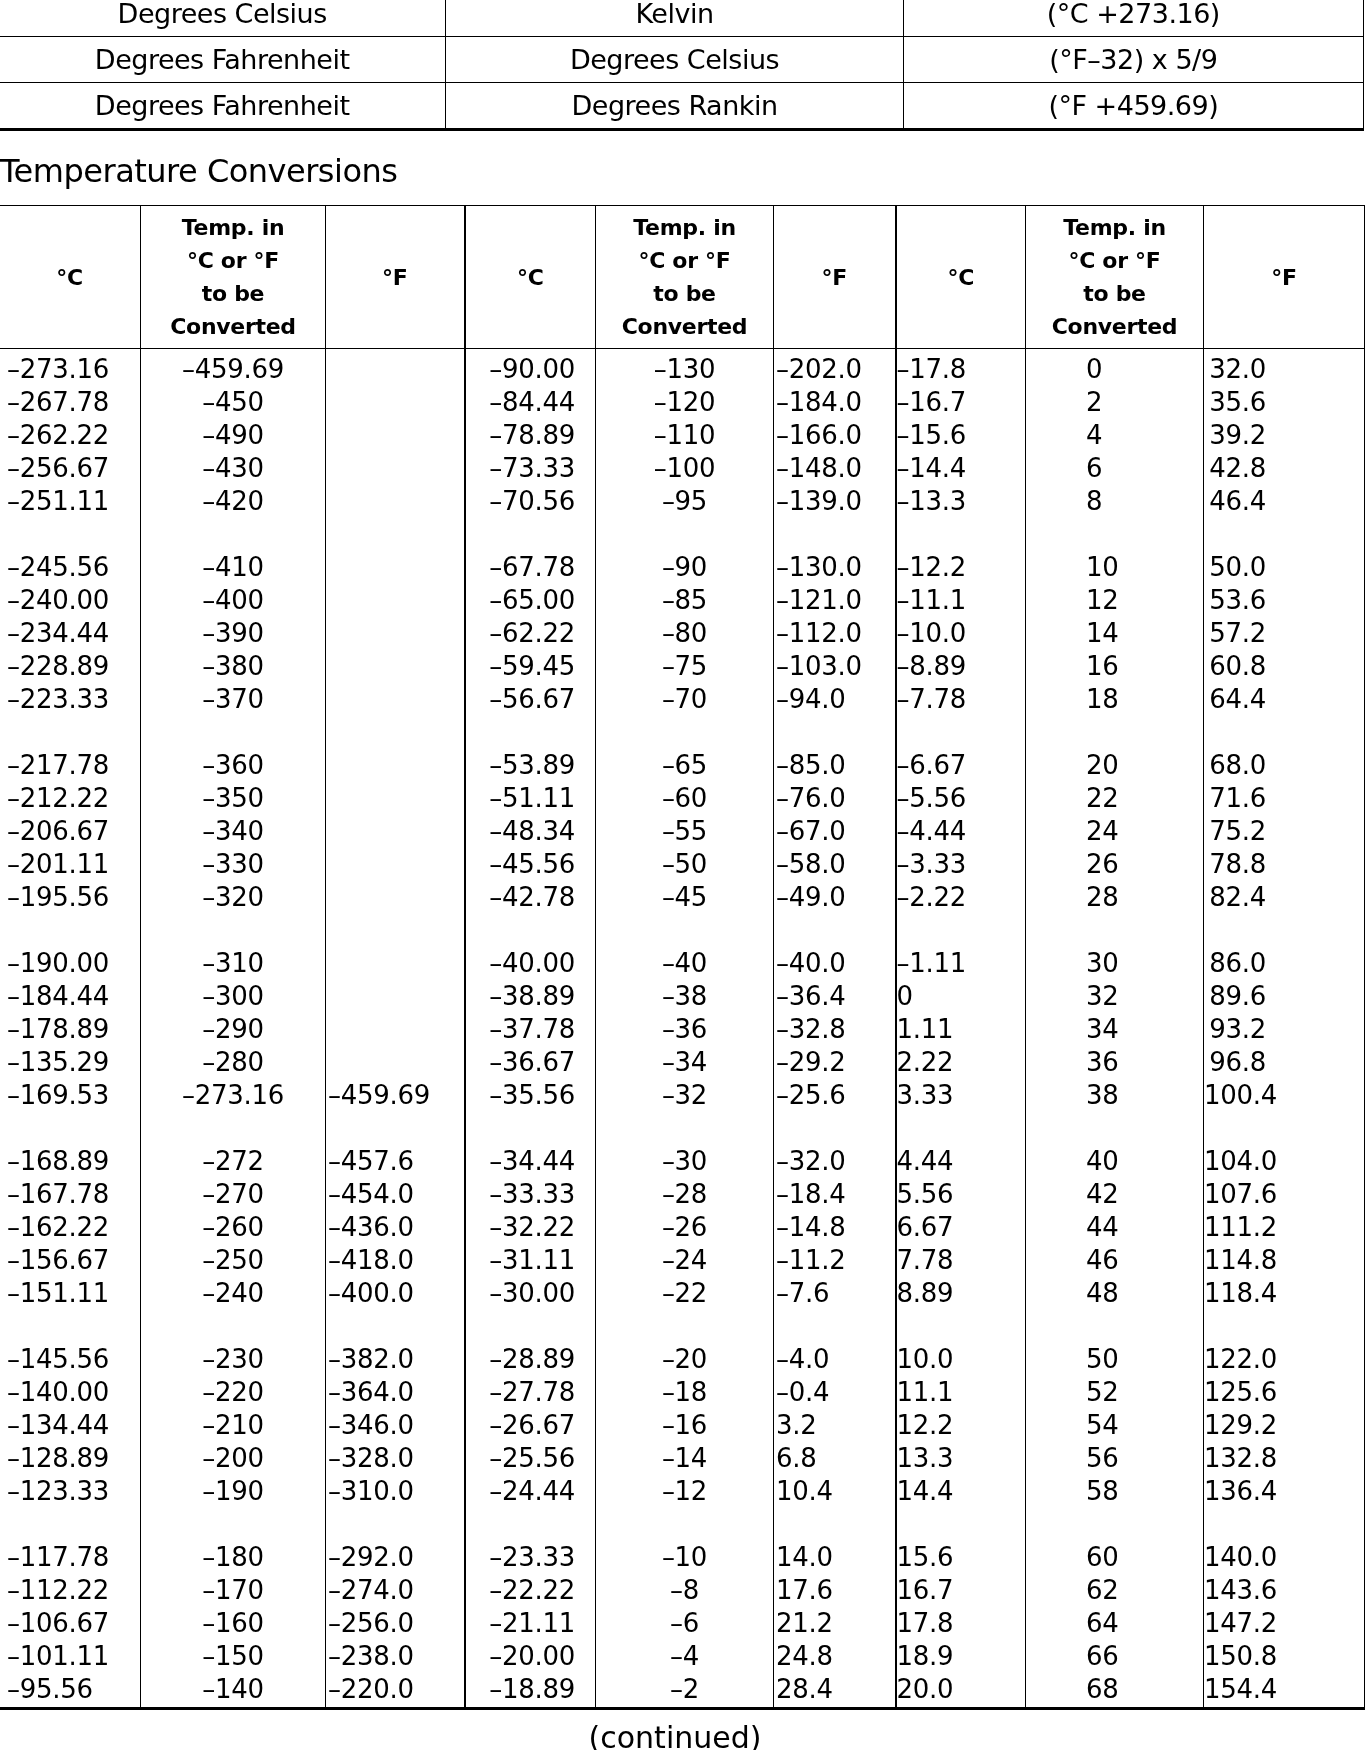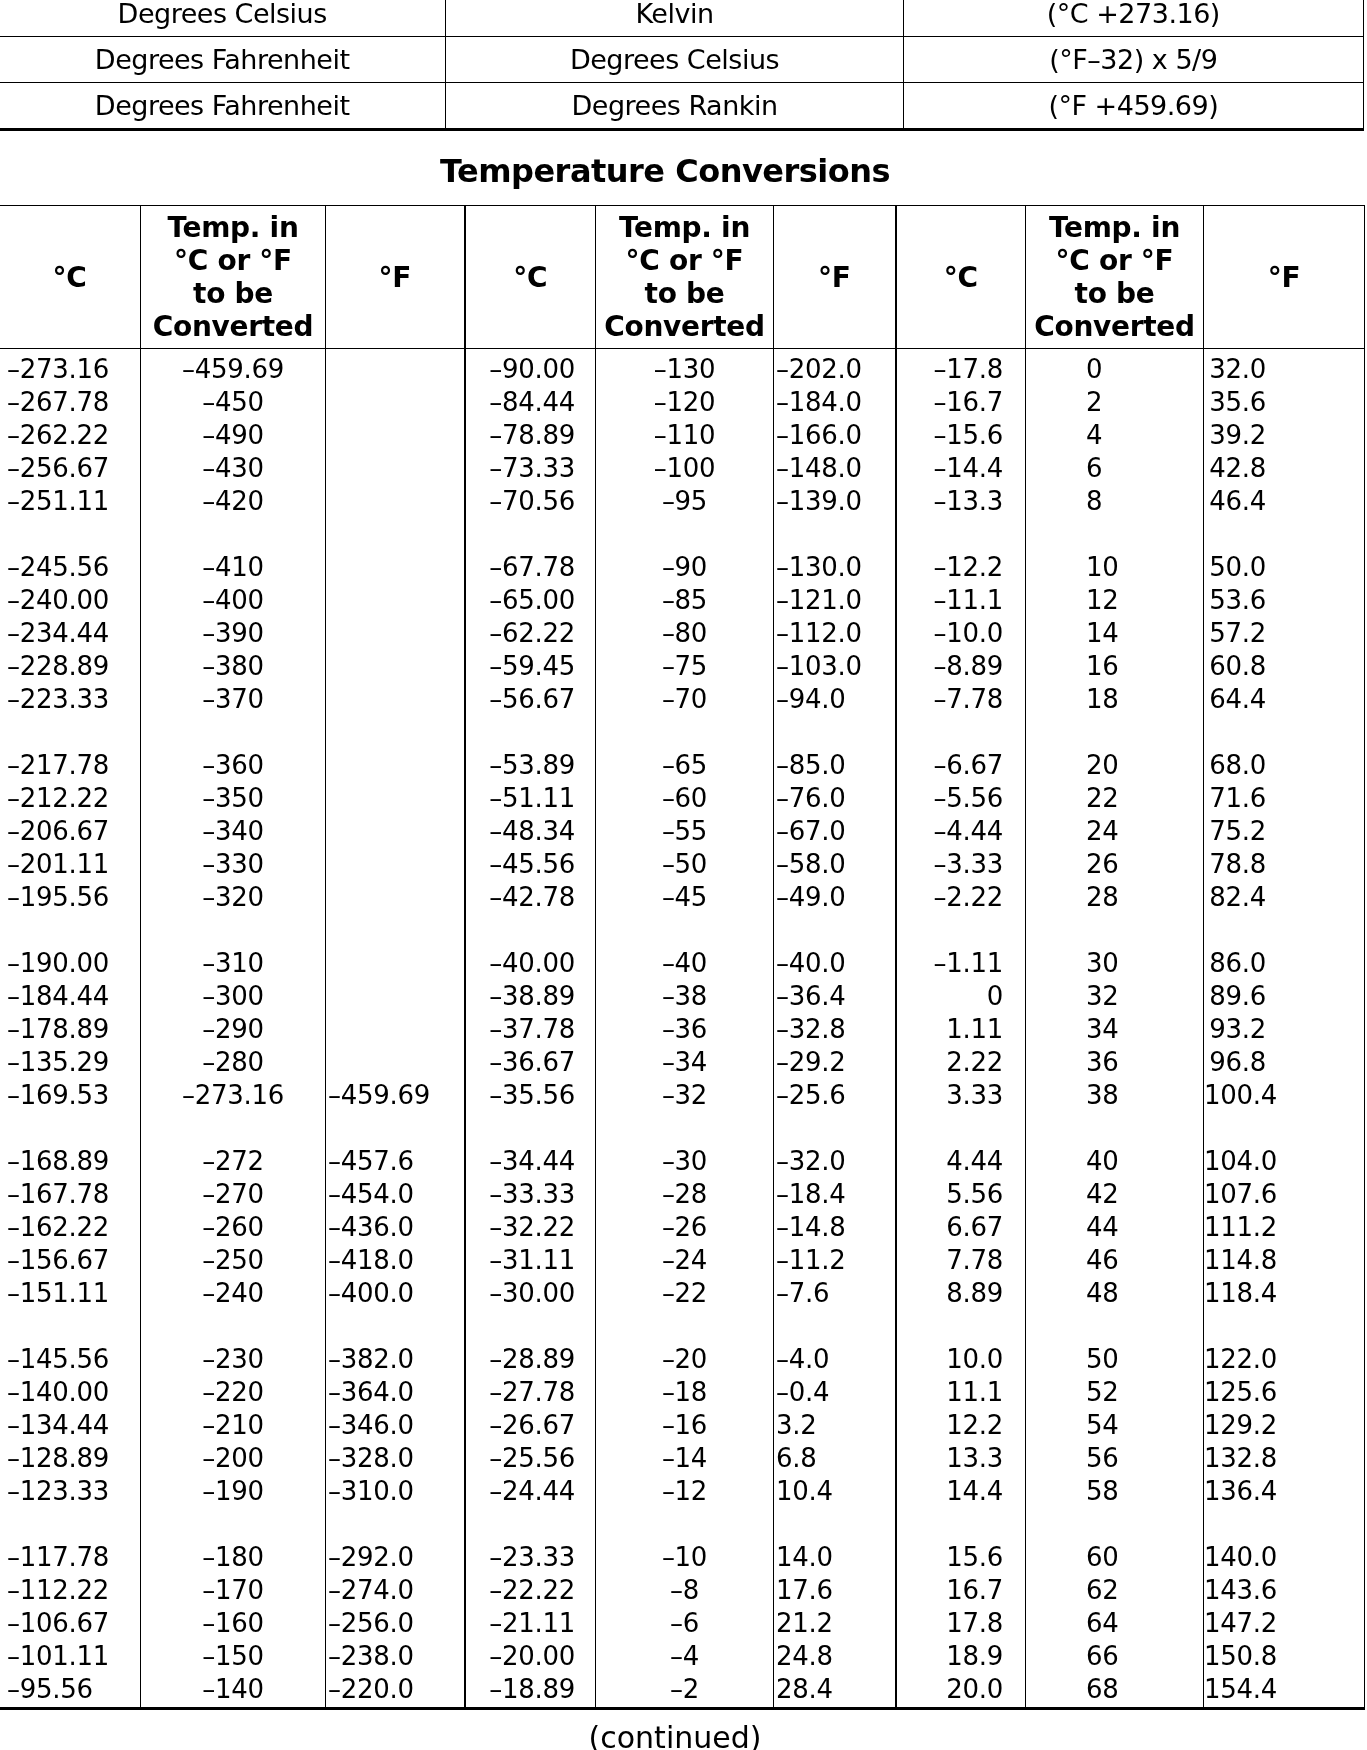--- a/index.html
+++ b/index.html
@@ -15,45 +15,45 @@
   }
   .formula-table td {
     border: 1.5px solid #000; text-align: center; height: 45px;
     padding: 0; line-height: 45px;
   }
   .formula-table tr:last-child td { border-bottom: 3px solid #000; }
   .formula-table td.c1 { width: 447px; }
   .formula-table td.c2 { width: 457px; }
   .formula-table td.c3 { width: 460px; }
   .title {
-    position: absolute; left: 0; width: 1330px; top: 152px; text-align: center;
-    font-size: 32px; font-weight: bold; letter-spacing: -0.5px;
+    position: absolute; left: 0; width: 1330px; top: 152px; text-align: left;
+    font-size: 32px; font-weight: normal; letter-spacing: -0.5px;
   }
   .conv {
     position: absolute; left: -2px; top: 205px;
     border-collapse: collapse; table-layout: fixed; width: 1366px;
     font-size: 26px; letter-spacing: -0.3px;
   }
   .conv th {
     border: 1.5px solid #000; font-weight: bold; height: 142px;
-    font-size: 28px; line-height: 33px; padding: 0; vertical-align: middle;
+    font-size: 22px; line-height: 33px; padding: 0; vertical-align: middle;
   }
   .conv td {
     border-left: 1.5px solid #000; border-right: 1.5px solid #000;
     padding: 0; height: 33px; line-height: 33px; white-space: nowrap; vertical-align: top;
   }
   .conv tr.gap td { height: 33px; }
   .conv tr.first td { padding-top: 4px; }
   .conv tr.last td { border-bottom: 3px solid #000; height: 34px; }
   .conv .thick-l { border-left: 2.5px solid #000 !important; }
   .col-c { text-align: left; padding-left: 8px !important; }
   .col-c2 { text-align: right; padding-right: 20px !important; }
   .col-mid { text-align: center; }
   .col-f { text-align: left; padding-left: 2px !important; }
-  .col-c3 { text-align: right; padding-right: 22px !important; }
+  .col-c3 { padding-right: 22px !important; }
   .col-mid3 { text-align: left; padding-left: 60px !important; }
   .col-f3 { text-align: right; padding-right: 98px !important; }
   .continued {
     position: absolute; left: 0; width: 1350px; top: 1720px; text-align: center;
     font-size: 30px;
   }
 </style>
 </head>
 <body>
 

